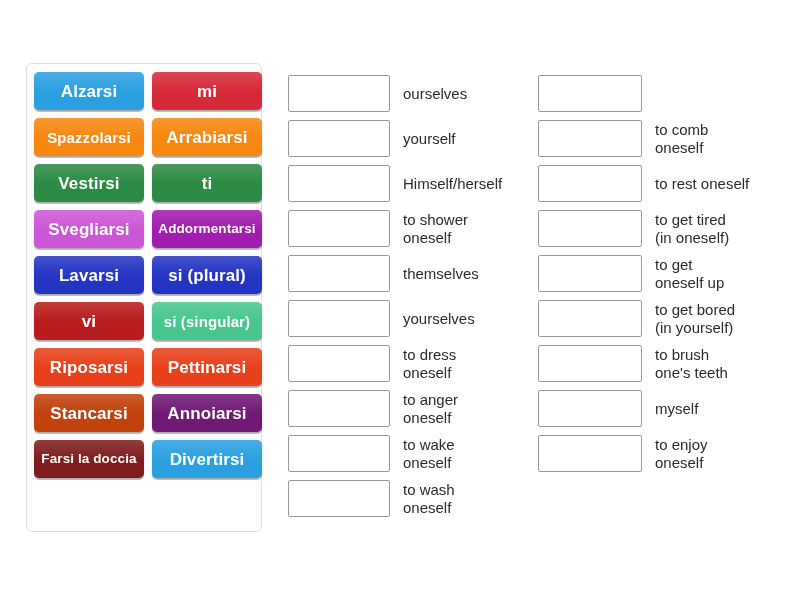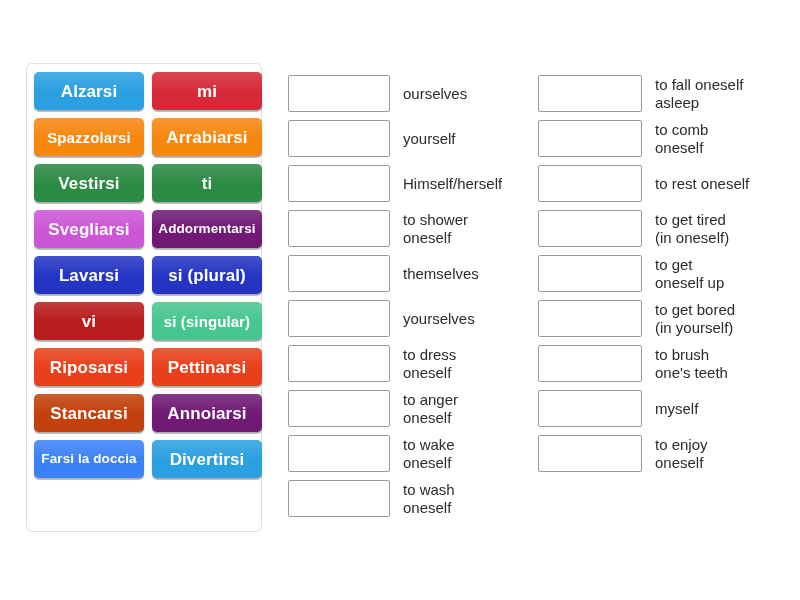--- a/index.html
+++ b/index.html
@@ -112,30 +112,30 @@
 
   <div id="tile-panel">
     <div id="tile-grid">
         <div class="tile" style="background: rgb(43, 160, 224);">Alzarsi</div>
         <div class="tile" style="background: rgb(214, 41, 56);">mi</div>
         <div class="tile medium" style="background: rgb(247, 135, 15);">Spazzolarsi</div>
         <div class="tile" style="background: rgb(247, 135, 15);">Arrabiarsi</div>
         <div class="tile" style="background: rgb(43, 138, 67);">Vestirsi</div>
         <div class="tile" style="background: rgb(43, 138, 67);">ti</div>
         <div class="tile" style="background: rgb(204, 87, 214);">Svegliarsi</div>
-        <div class="tile small" style="background: #701a75;">Addormentarsi</div>
+        <div class="tile small" style="background: #a21caf;">Addormentarsi</div>
         <div class="tile" style="background: rgb(36, 53, 196);">Lavarsi</div>
         <div class="tile" style="background: rgb(36, 53, 196);">si (plural)</div>
         <div class="tile" style="background: #b91c1c;">vi</div>
         <div class="tile medium" style="background: rgb(71, 199, 143);">si (singular)</div>
         <div class="tile" style="background: rgb(232, 64, 26);">Riposarsi</div>
         <div class="tile" style="background: rgb(232, 64, 26);">Pettinarsi</div>
         <div class="tile" style="background: #c2410c;">Stancarsi</div>
         <div class="tile" style="background: #701a75;">Annoiarsi</div>
-        <div class="tile small" style="background: #3b82f6;">Farsi la doccia</div>
+        <div class="tile small" style="background: #7f1d1d;">Farsi la doccia</div>
         <div class="tile" style="background: rgb(43, 160, 224);">Divertirsi</div>
       </div>
   </div>
 
   <div class="column" id="column-middle">
       <div class="answer-row">
         <div class="drop-box"></div>
         <div class="answer-label">ourselves</div>
       </div>
       <div class="answer-row">
@@ -177,22 +177,20 @@
       <div class="answer-row">
         <div class="drop-box"></div>
         <div class="answer-label">to wash
 oneself</div>
       </div>
     </div>
 
   <div class="column" id="column-right">
       <div class="answer-row">
         <div class="drop-box"></div>
-        <div class="answer-label">to fall oneself
-asleep</div>
       </div>
       <div class="answer-row">
         <div class="drop-box"></div>
         <div class="answer-label">to comb
 oneself</div>
       </div>
       <div class="answer-row">
         <div class="drop-box"></div>
         <div class="answer-label">to rest oneself</div>
       </div>

